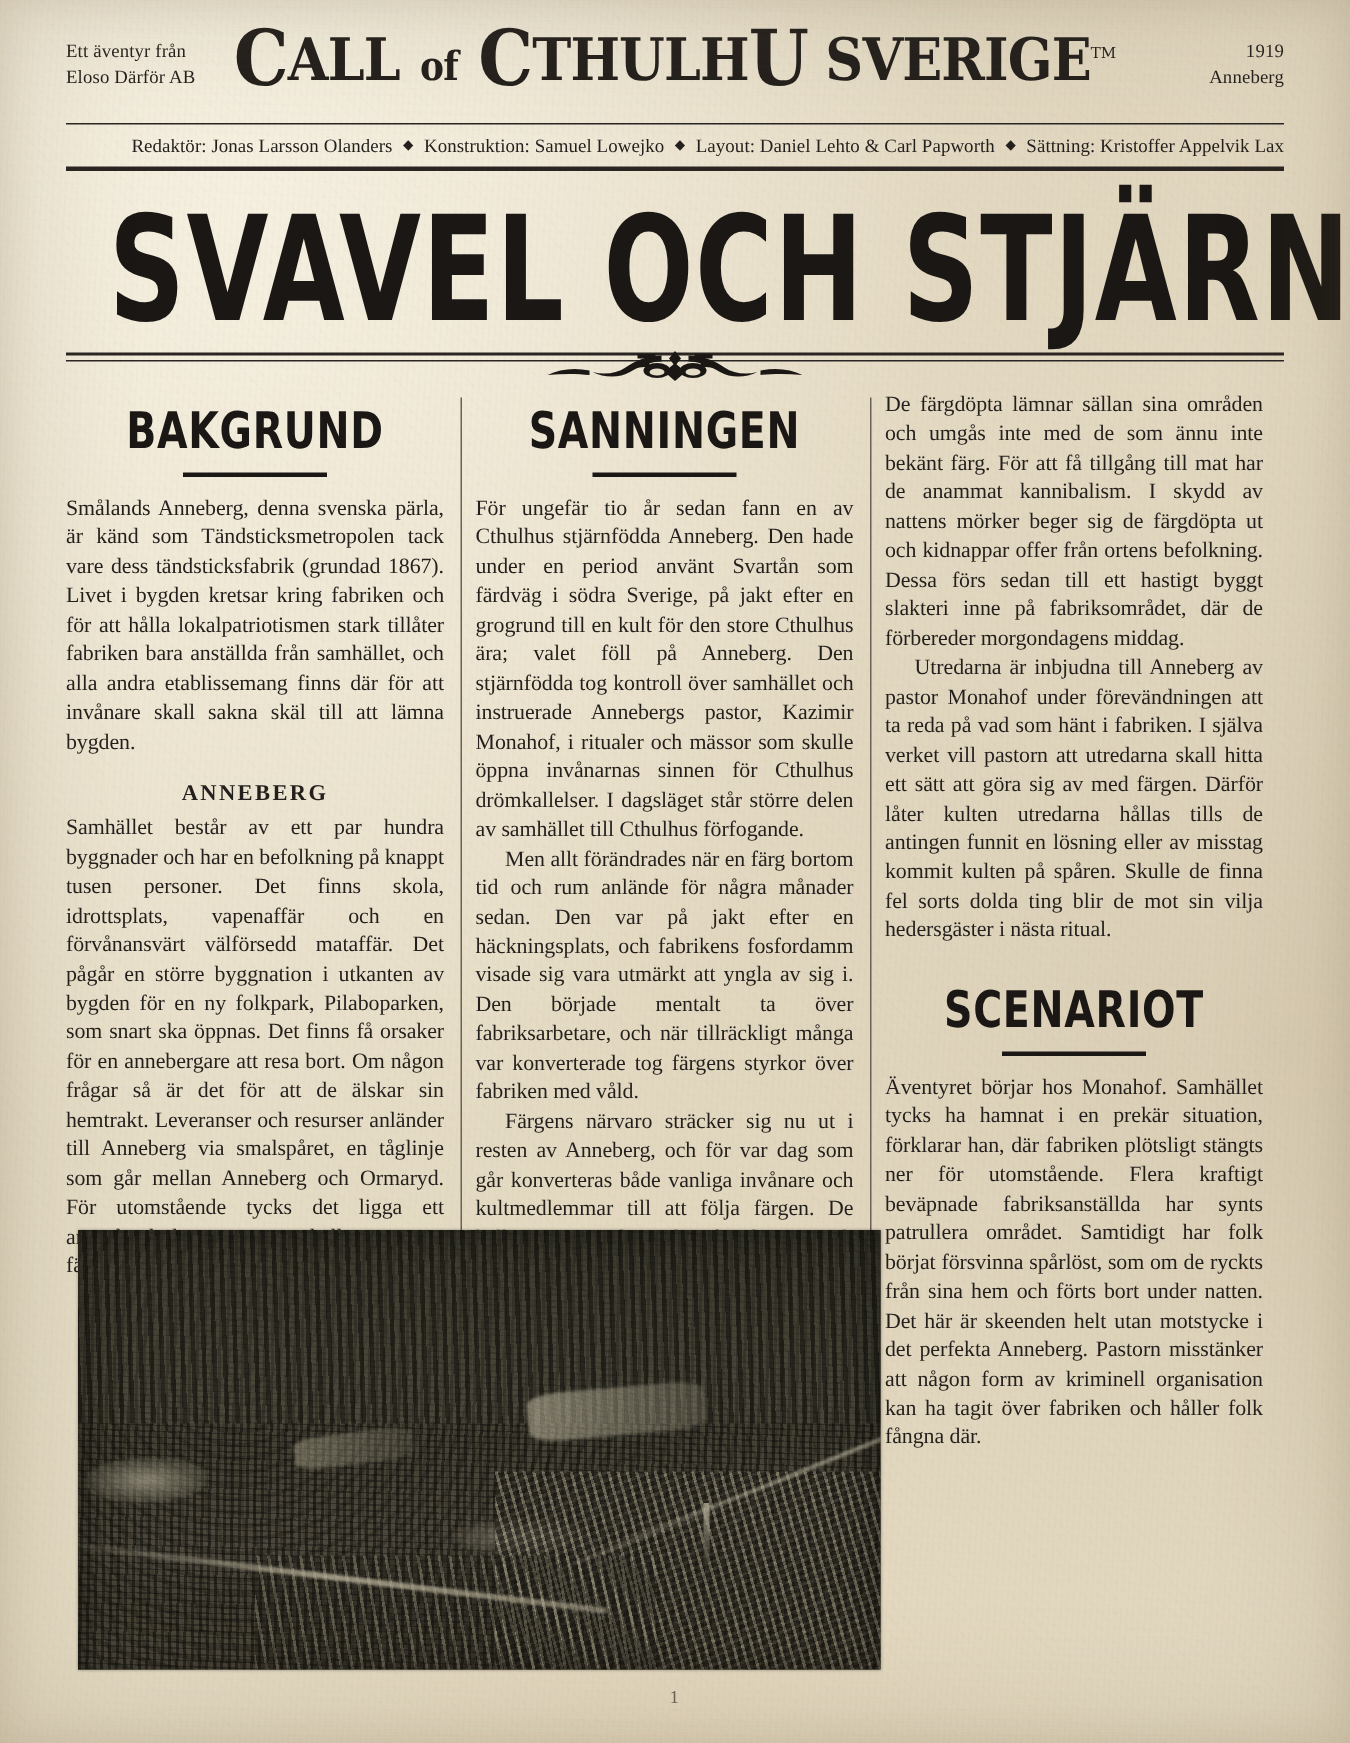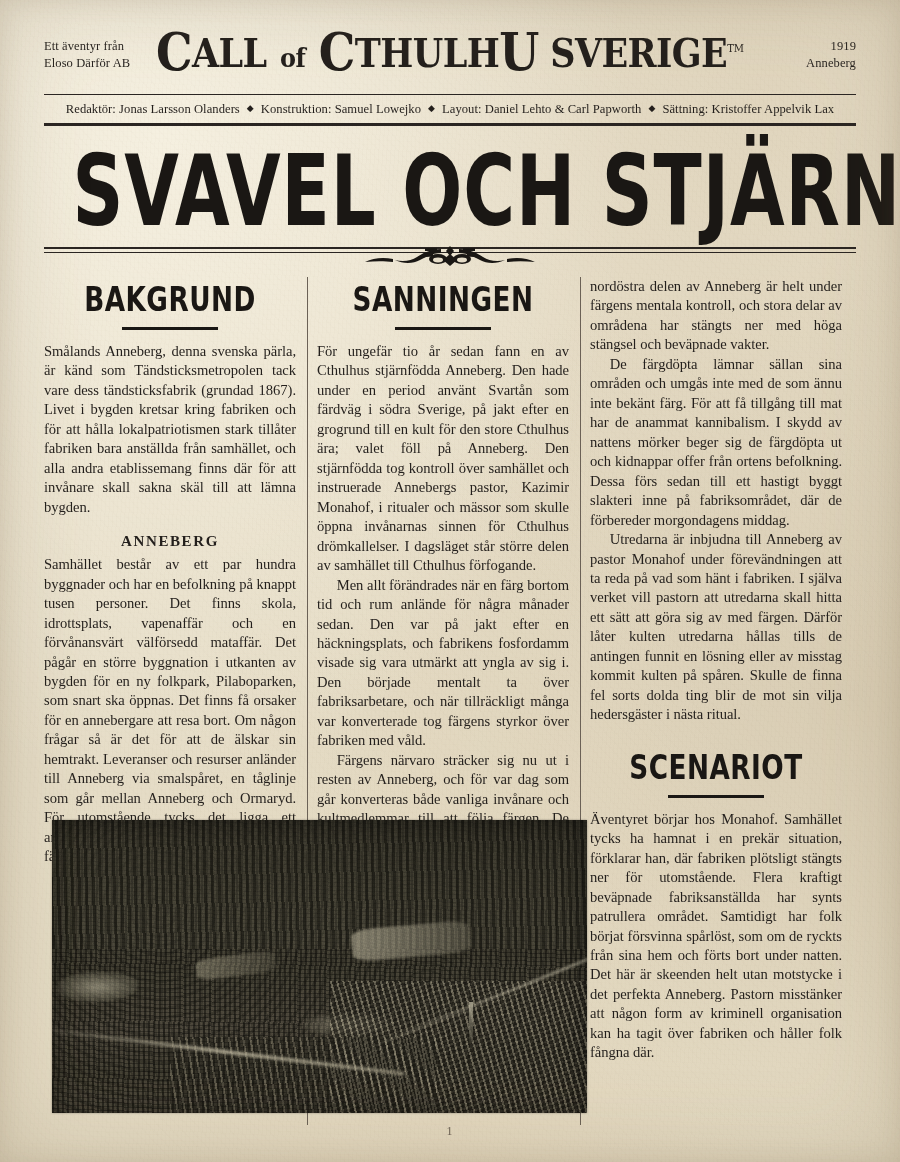--- a/index.html
+++ b/index.html
@@ -40,21 +40,21 @@
   .vignette {
     position: absolute;
     inset: 0;
     pointer-events: none;
     box-shadow: inset 0 0 90px rgba(120,100,70,0.22), inset 0 0 25px rgba(120,100,70,0.14);
   }
 
   .sheet {
     position: absolute;
     inset: 0;
-    padding: 16px 44px;
+    padding: 4px 44px;
     box-sizing: border-box;
   }
 
   
   .masthead {
     display: flex;
     align-items: flex-start;
     justify-content: space-between;
     padding-top: 22px;
     height: 56px;
@@ -99,21 +99,21 @@
     letter-spacing: 0;
     font-weight: normal;
     transform: scaleY(0.9);
     display: inline-block;
   }
 
   .rule-thin { border-top: 1.4px solid #2a2522; }
   .rule-thick { border-top: 3.2px solid #2a2522; }
 
   .credits {
-    text-align: center;
+    text-align: right;
     font-size: 12.6px;
     padding: 7px 0 6px 0;
     letter-spacing: 0.05px;
     white-space: nowrap;
   }
   .credits .sep {
     display: inline-block;
     padding: 0 7px;
     font-size: 9px;
     position: relative;
@@ -416,21 +416,20 @@
       <h2 class="sec">SANNINGEN</h2>
       <div class="sec-rule"></div>
       <p class="noind">För ungefär tio år sedan fann en av Cthulhus stjärnfödda Anneberg. Den hade under en period använt Svartån som färdväg i södra Sverige, på jakt efter en grogrund till en kult för den store Cthulhus ära; valet föll på Anneberg. Den stjärnfödda tog kontroll över samhället och instruerade Annebergs pastor, Kazimir Monahof, i ritualer och mässor som skulle öppna invånarnas sinnen för Cthulhus drömkallelser. I dagsläget står större delen av samhället till Cthulhus förfogande.</p>
       <p>Men allt förändrades när en färg bortom tid och rum anlände för några månader sedan. Den var på jakt efter en häckningsplats, och fabrikens fosfordamm visade sig vara utmärkt att yngla av sig i. Den började mentalt ta över fabriksarbetare, och när tillräckligt många var konverterade tog färgens styrkor över fabriken med våld.</p>
       <p>Färgens närvaro sträcker sig nu ut i resten av Anneberg, och för var dag som går konverteras både vanliga invånare och kultmedlemmar till att följa färgen. De kallar sig själva de färgdöpta, och konverteringen benämner de som 'att bekänna färg'. Fabriksområdet och</p>
     </div>
 
     <div class="col-gap short2"></div>
 
     <div class="col">
-      <p class="noind" style="margin-top:4px">nordöstra delen av Anneberg är helt under färgens mentala kontroll, och stora delar av områdena har stängts ner med höga stängsel och beväpnade vakter.</p>
       <p>De färgdöpta lämnar sällan sina områden och umgås inte med de som ännu inte bekänt färg. För att få tillgång till mat har de anammat kannibalism. I skydd av nattens mörker beger sig de färgdöpta ut och kidnappar offer från ortens befolkning. Dessa förs sedan till ett hastigt byggt slakteri inne på fabriksområdet, där de förbereder morgondagens middag.</p>
       <p>Utredarna är inbjudna till Anneberg av pastor Monahof under förevändningen att ta reda på vad som hänt i fabriken. I själva verket vill pastorn att utredarna skall hitta ett sätt att göra sig av med färgen. Därför låter kulten utredarna hållas tills de antingen funnit en lösning eller av misstag kommit kulten på spåren. Skulle de finna fel sorts dolda ting blir de mot sin vilja hedersgäster i nästa ritual.</p>
       <h2 class="sec" style="margin-top:26px">SCENARIOT</h2>
       <div class="sec-rule"></div>
       <p class="noind">Äventyret börjar hos Monahof. Samhället tycks ha hamnat i en prekär situation, förklarar han, där fabriken plötsligt stängts ner för utomstående. Flera kraftigt beväpnade fabriksanställda har synts patrullera området. Samtidigt har folk börjat försvinna spårlöst, som om de ryckts från sina hem och förts bort under natten. Det här är skeenden helt utan motstycke i det perfekta Anneberg. Pastorn misstänker att någon form av kriminell organisation kan ha tagit över fabriken och håller folk fångna där.</p>
     </div>
 
   </div>
 </div>
 

